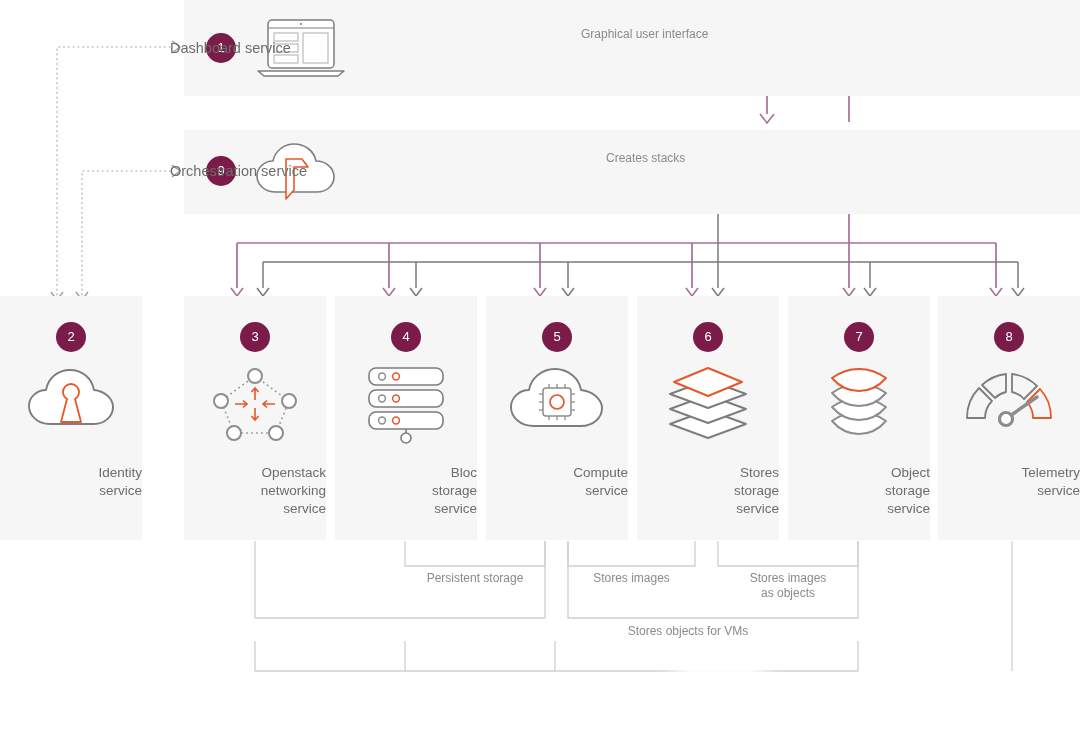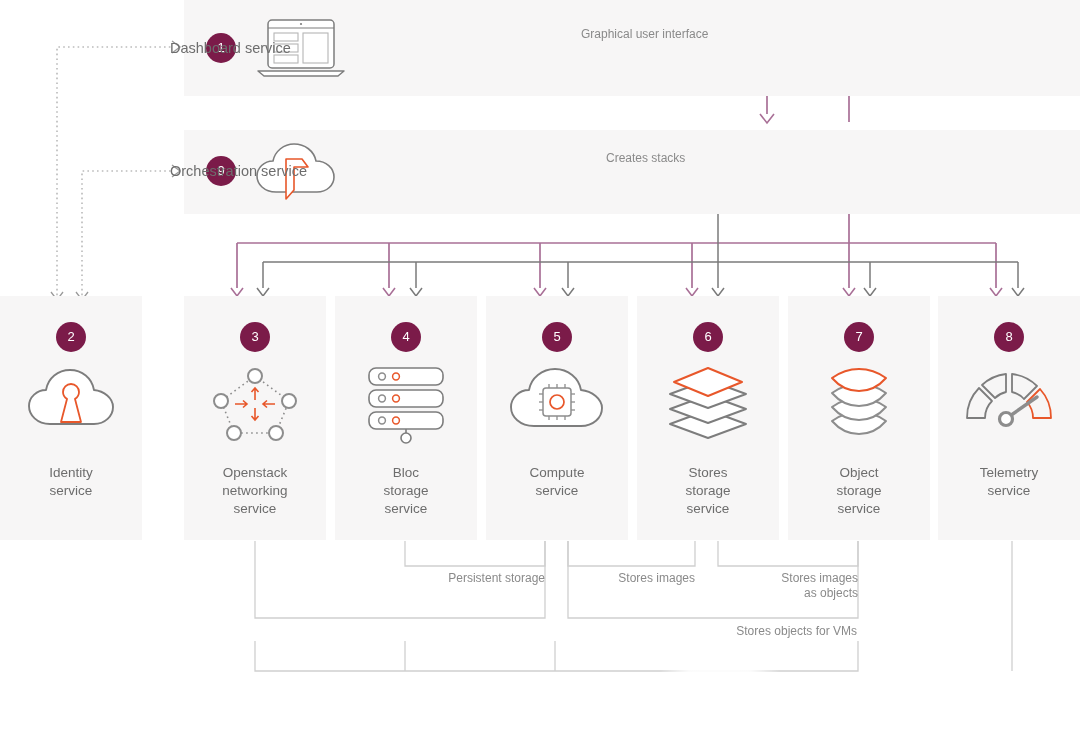--- a/index.html
+++ b/index.html
@@ -89,31 +89,31 @@
     position: absolute;
     left: 50%;
     top: 68px;
     transform: translateX(-50%);
   }
   .card-label {
     position: absolute;
     left: 0;
     right: 0;
     top: 168px;
-    text-align: center;
+    text-align: right;
     font-size: 13.5px;
     line-height: 18px;
     color: #6d6d6d;
   }
 
   .bottom-label {
     position: absolute;
     font-size: 12px;
     color: #8a8a8a;
-    text-align: right;
+    text-align: center;
     line-height: 15px;
     white-space: nowrap;
   }
   .fade-mask {
     position: absolute;
     pointer-events: none;
     background: radial-gradient(ellipse at center, rgba(255,255,255,0.97) 0%, rgba(255,255,255,0.9) 45%, rgba(255,255,255,0) 72%);
   }
 </style>
 </head>
@@ -409,20 +409,20 @@
   <div class="bottom-label" style="left:568px; top:571px; width:127px;">
     <div>Stores images</div>
   </div>
 
   <div class="bottom-label" style="left:718px; top:571px; width:140px;">
     <div>Stores images</div>
     <div>as objects</div>
   </div>
 
 
-  <div class="bottom-label" style="left:567px; top:624px; width:290px;">
+  <div class="bottom-label" style="left:543px; top:624px; width:290px;">
     <div>Stores objects for VMs</div>
   </div>
 
 
   <div class="fade-mask" style="left:655px; top:648px; width:130px; height:80px;"></div>
 
 </div>
 
 </body></html>

